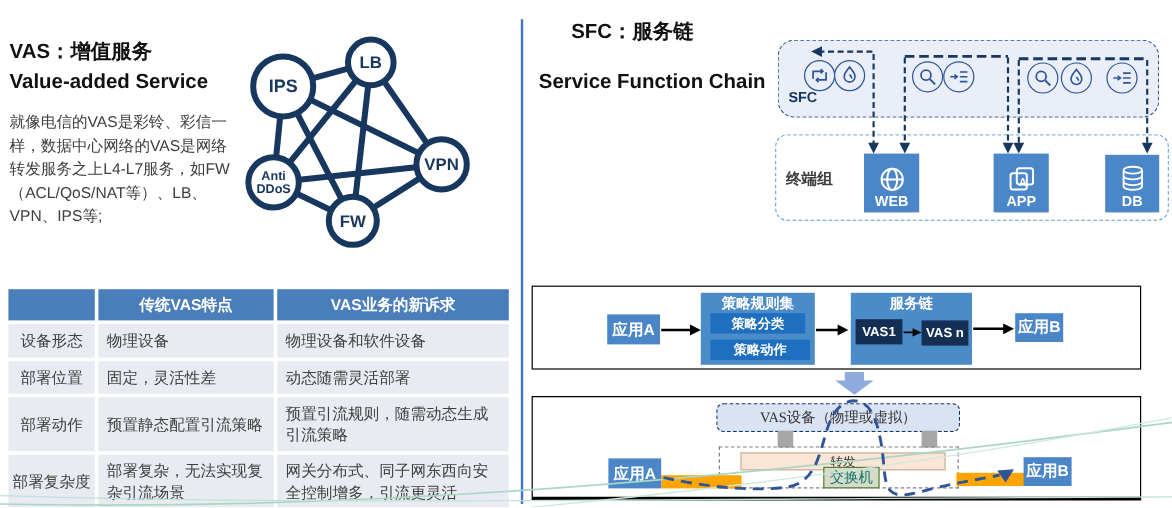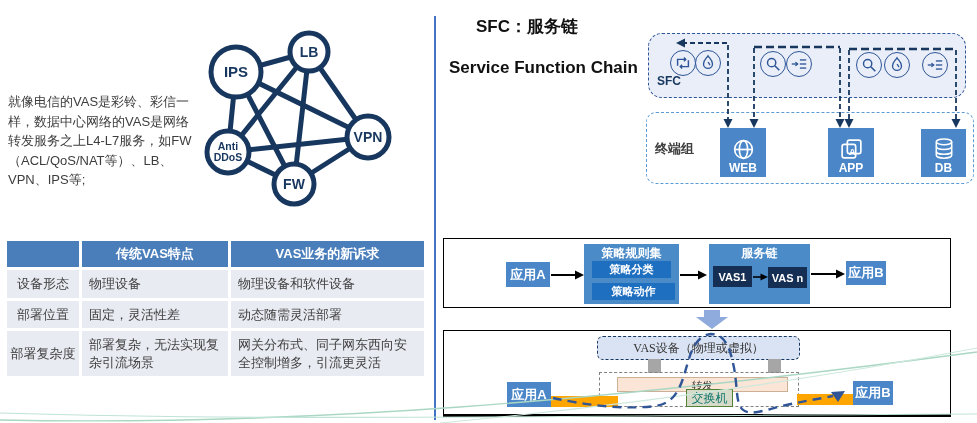--- a/index.html
+++ b/index.html
@@ -52,20 +52,22 @@
   #overlay{position:absolute;left:0;top:0;z-index:5;pointer-events:none;}
   .z1{z-index:1;}
 </style>
 </head>
 <body>
 
 <div id="slide">
 
   <div class="abs divider" style="left:434px;top:16px;height:404px;"></div>
 
+  <div class="abs title z1" style="left:8px;top:32px;width:220px;">VAS：增值服务</div>
+  <div class="abs title z1" style="left:8px;top:57px;width:220px;">Value-added Service</div>
   <div class="abs para z1" style="left:8px;top:92px;width:190px;">就像电信的VAS是彩铃、彩信一样，数据中心网络的VAS是网络转发服务之上L4-L7服务，如FW（ACL/QoS/NAT等）、LB、VPN、IPS等;</div>
 
   <table class="cmp abs z1" style="left:4px;top:238px;">
     <colgroup>
         <col style="width:72px">
         <col style="width:146px">
         <col style="width:193px">
       </colgroup>
     <tbody>
         <tr>
@@ -75,20 +77,25 @@
     </tr>
     <tr>
       <td class="rowhead">设备形态</td>
       <td>物理设备</td>
       <td>物理设备和软件设备</td>
     </tr>
     <tr>
       <td class="rowhead">部署位置</td>
       <td>固定，灵活性差</td>
       <td>动态随需灵活部署</td>
+    </tr>
+    <tr>
+      <td class="rowhead">部署动作</td>
+      <td>预置静态配置引流策略</td>
+      <td>预置引流规则，随需动态生成引流策略</td>
     </tr>
     <tr>
       <td class="rowhead">部署复杂度</td>
       <td>部署复杂，无法实现复杂引流场景</td>
       <td>网关分布式、同子网东西向安全控制增多，引流更灵活</td>
     </tr>
   </tbody>
     </table>
 
   <div class="abs title z1" style="left:449px;top:16px;width:230px;margin-left:27px;">SFC：服务链</div>

